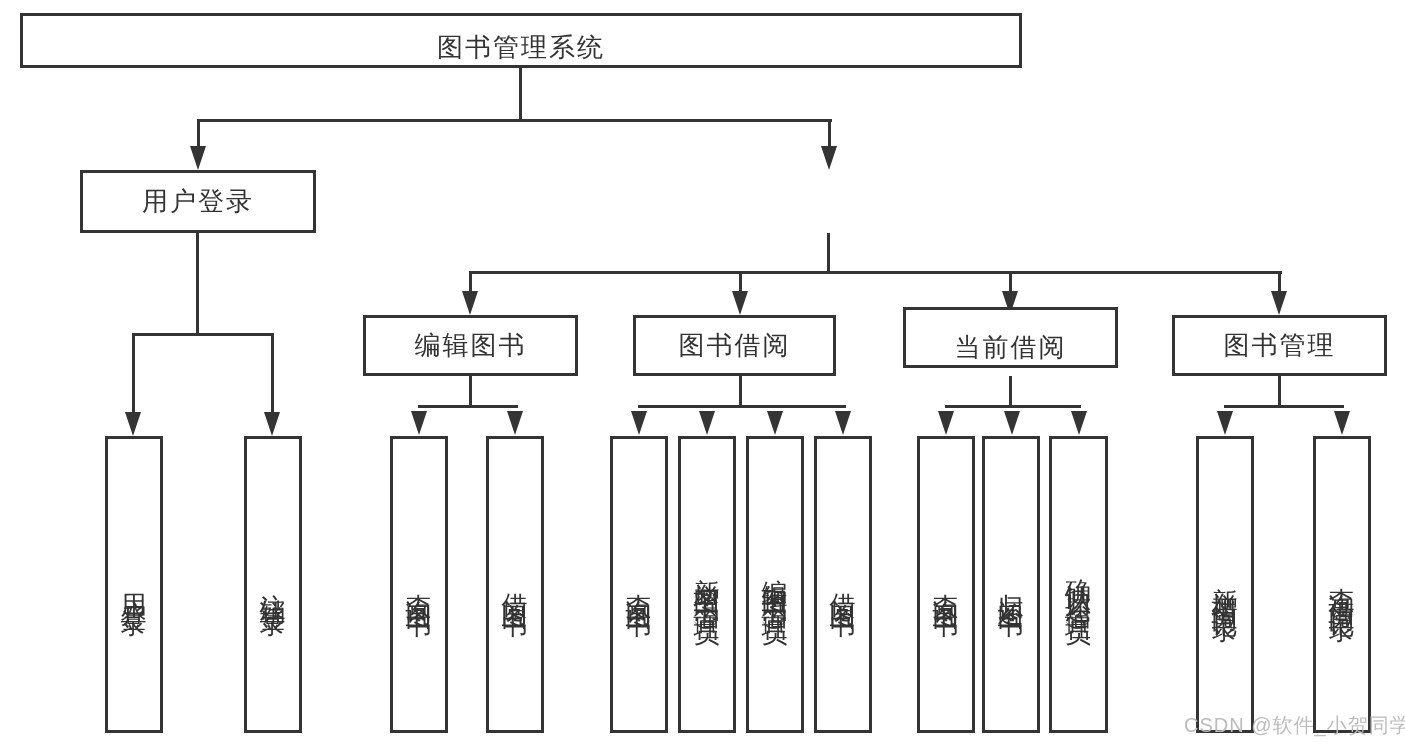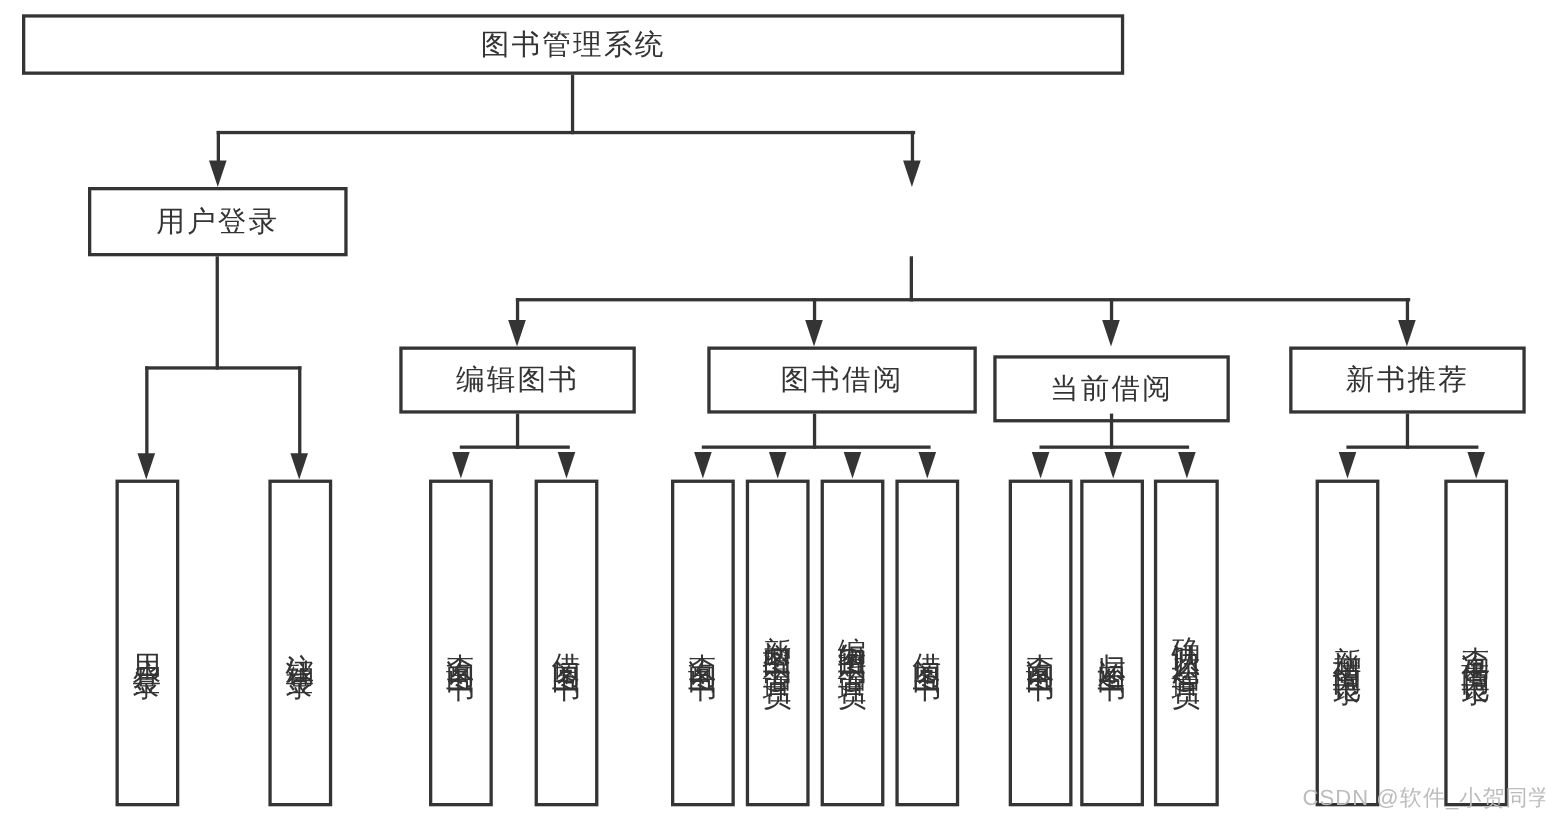--- a/index.html
+++ b/index.html
@@ -27,21 +27,21 @@
     position:absolute; left:1184px; top:712px;
     color:#bcbcbc; font-size:20px; letter-spacing:1px; z-index:5;
     white-space:nowrap;
   }
 </style>
 </head>
 <body>
 
 <div class="canvas">
 
-  <div class="box" style="left:20px; top:13px; width:1002px; height:55px;">
+  <div class="box" style="left:20px; top:13px; width:1002px; height:55px;align-items:flex-end;">
     <span>图书管理系统</span>
   </div>
 
   <div class="line" style="left:519px; top:68px; width:3px; height:54px;"></div>
   <div class="line" style="left:197px; top:119px; width:635px; height:3px;"></div>
   <div class="line" style="left:197px; top:119px; width:3px; height:30px;"></div>
   <div class="line" style="left:828px; top:119px; width:3px; height:30px;"></div>
   <div class="arrow" style="left:190px; top:146px;"></div>
   <div class="arrow" style="left:821px; top:146px;"></div>
 
@@ -70,28 +70,28 @@
   <div class="line" style="left:1009px; top:271px; width:3px; height:22px;"></div>
   <div class="line" style="left:1278px; top:271px; width:3px; height:22px;"></div>
   <div class="arrow" style="left:462px; top:291px;"></div>
   <div class="arrow" style="left:732px; top:291px;"></div>
   <div class="arrow" style="left:1002px; top:291px;"></div>
   <div class="arrow" style="left:1271px; top:291px;"></div>
 
   <div class="box" style="left:363px; top:315px; width:215px; height:61px;">
     <span>编辑图书</span>
   </div>
-  <div class="box" style="left:633px; top:315px; width:245px; height:61px;margin-left:10px;">
+  <div class="box" style="left:633px; top:315px; width:203px; height:61px;">
     <span>图书借阅</span>
   </div>
-  <div class="box" style="left:903px; top:323px; width:215px; height:61px;">
+  <div class="box" style="left:903px; top:307px; width:215px; height:61px;align-items:flex-end;">
     <span>当前借阅</span>
   </div>
   <div class="box" style="left:1172px; top:315px; width:215px; height:61px;">
-    <span>新书推荐</span>
+    <span>图书管理</span>
   </div>
 
   <div class="line" style="left:469px; top:376px; width:3px; height:32px;"></div>
   <div class="line" style="left:418px; top:405px; width:100px; height:3px;"></div>
   <div class="arrow" style="left:411px; top:411px;"></div>
   <div class="arrow" style="left:507px; top:411px;"></div>
   <div class="box vbox" style="left:390px; top:436px; width:58px; height:297px;">
     <span>查询图书</span>
   </div>
   <div class="box vbox" style="left:486px; top:436px; width:58px; height:297px;">

